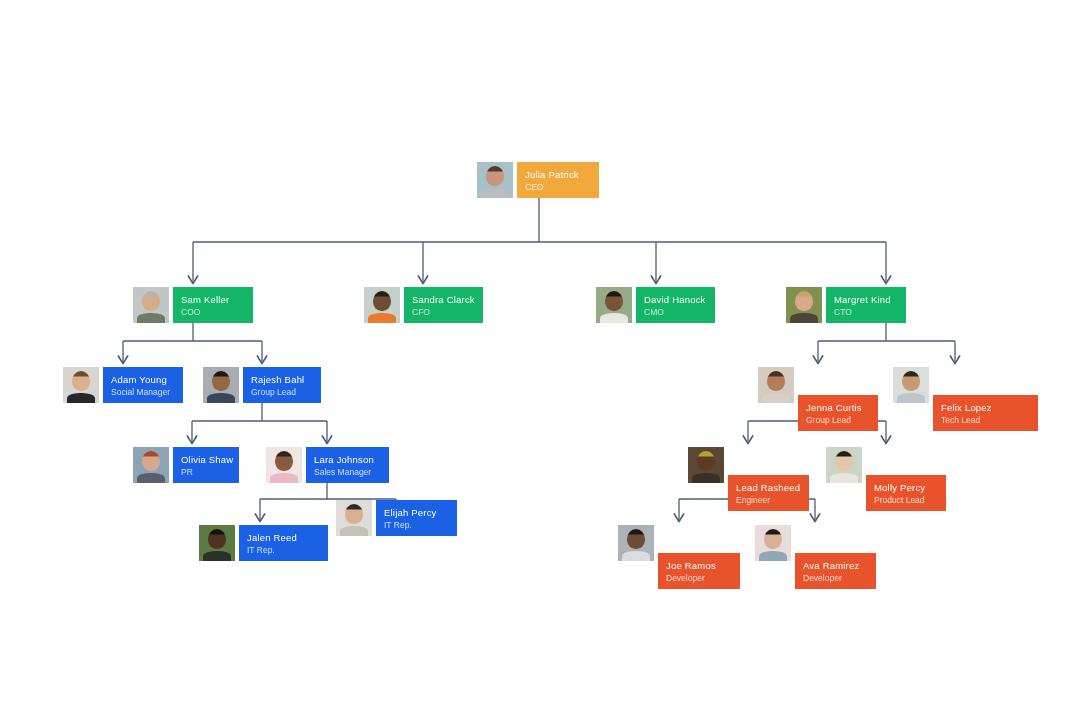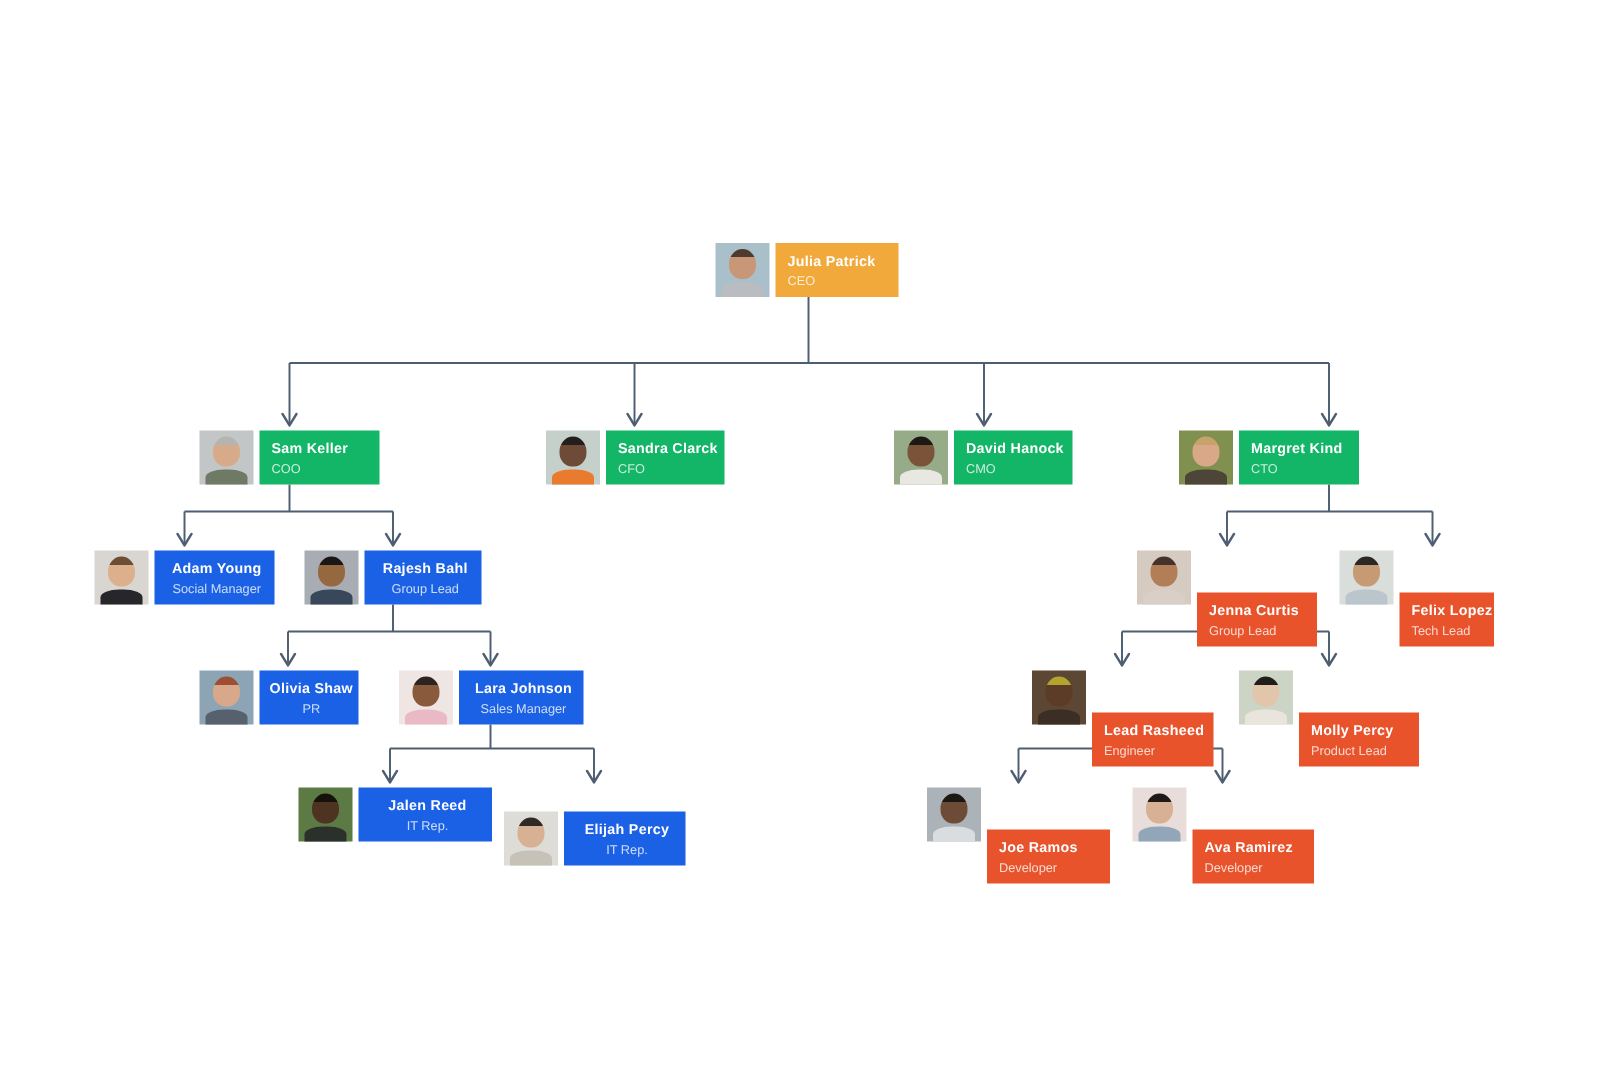--- a/index.html
+++ b/index.html
@@ -8,23 +8,23 @@
     font-family:"Liberation Sans","DejaVu Sans",sans-serif;
   }
   .connectors{position:absolute;left:0;top:0;width:1080px;height:723px;}
   .node{position:absolute;display:flex;align-items:stretch;gap:4px;height:36px;}
   .card{
     height:36px;box-sizing:border-box;display:flex;flex-direction:column;justify-content:center;
     gap:2px;padding:0 5px 0 8px;color:#ffffff;
   }
   .g-ceo  .card{background:var(--ceo,#F2A93C);}
   .g-exec .card{background:var(--exec,#13B567);}
-  .g-ops  .card{background:var(--ops,#1B61E6);align-items:center;}
+  .g-ops  .card{background:var(--ops,#1B61E6);}
   .g-tech .card{background:var(--tech,#E8532C);margin-top:28px;}
-  .nm{font-size:9.5px;font-weight:700;letter-spacing:.2px;white-space:nowrap;}
+  .nm{font-size:9.5px;font-weight:400;letter-spacing:.2px;white-space:nowrap;}
   .ti{font-size:8.5px;color:rgba(255,255,255,.78);white-space:nowrap;}
   
   .avatar{width:36px;height:36px;flex:none;position:relative;overflow:hidden;background:var(--abg,#cccccc);}
   .avatar .head{
     position:absolute;left:9px;top:4px;width:18px;height:20px;border-radius:50% 50% 46% 46%;
     background:linear-gradient(var(--ahr,#333) 27%, var(--ask,#d8a88a) 28%);
   }
   .avatar .body{
     position:absolute;left:4px;top:26px;width:28px;height:12px;border-radius:45% 45% 0 0;
     background:var(--ash,#888);
@@ -196,21 +196,21 @@
     <div class="avatar">
         <div class="head"></div>
         <div class="body"></div>
       </div>
     <div class="card" style="width:89px">
       <div class="nm">Jalen Reed</div>
       <div class="ti">IT Rep.</div>
     </div>
   </div>
 
-  <div class="node g-ops p10" style="left:336px;top:541px">
+  <div class="node g-ops p10" style="left:336px;top:500px">
     <div class="avatar">
         <div class="head"></div>
         <div class="body"></div>
       </div>
     <div class="card" style="width:81px">
       <div class="nm">Elijah Percy</div>
       <div class="ti">IT Rep.</div>
     </div>
   </div>
 
@@ -223,21 +223,21 @@
       <div class="nm">Jenna Curtis</div>
       <div class="ti">Group Lead</div>
     </div>
   </div>
 
   <div class="node g-tech p12" style="left:893px;top:367px">
     <div class="avatar">
         <div class="head"></div>
         <div class="body"></div>
       </div>
-    <div class="card" style="width:63px">
+    <div class="card" style="width:105px">
       <div class="nm">Felix Lopez</div>
       <div class="ti">Tech Lead</div>
     </div>
   </div>
 
   <div class="node g-tech p13" style="left:688px;top:447px">
     <div class="avatar">
         <div class="head"></div>
         <div class="body"></div>
       </div>

